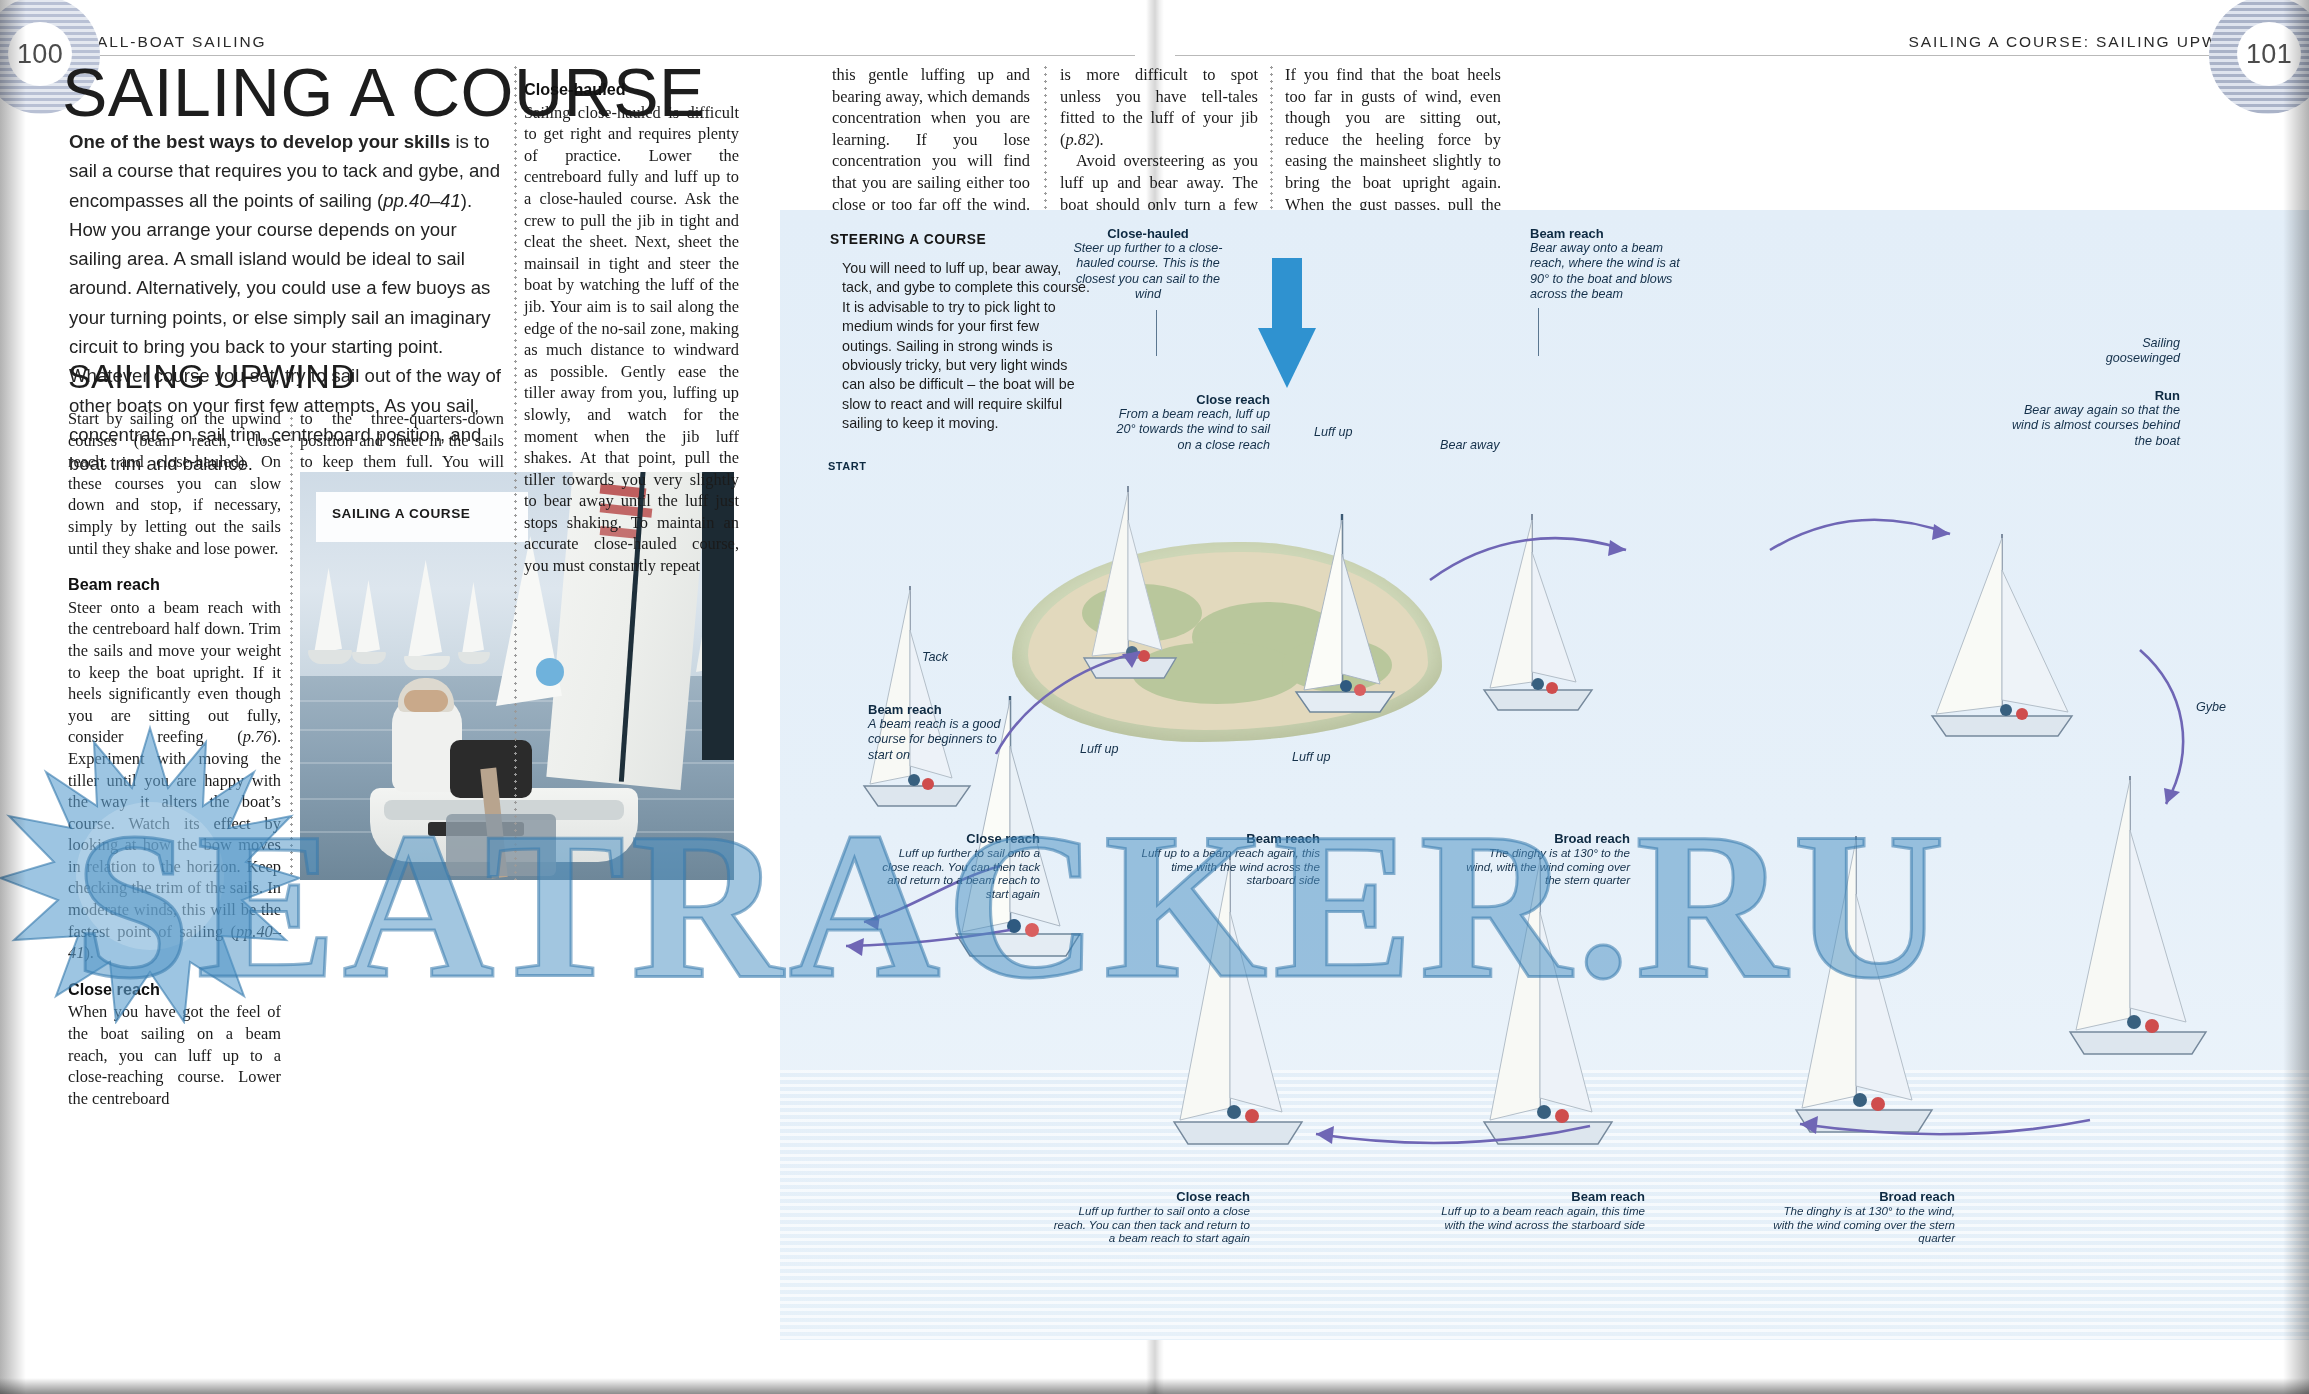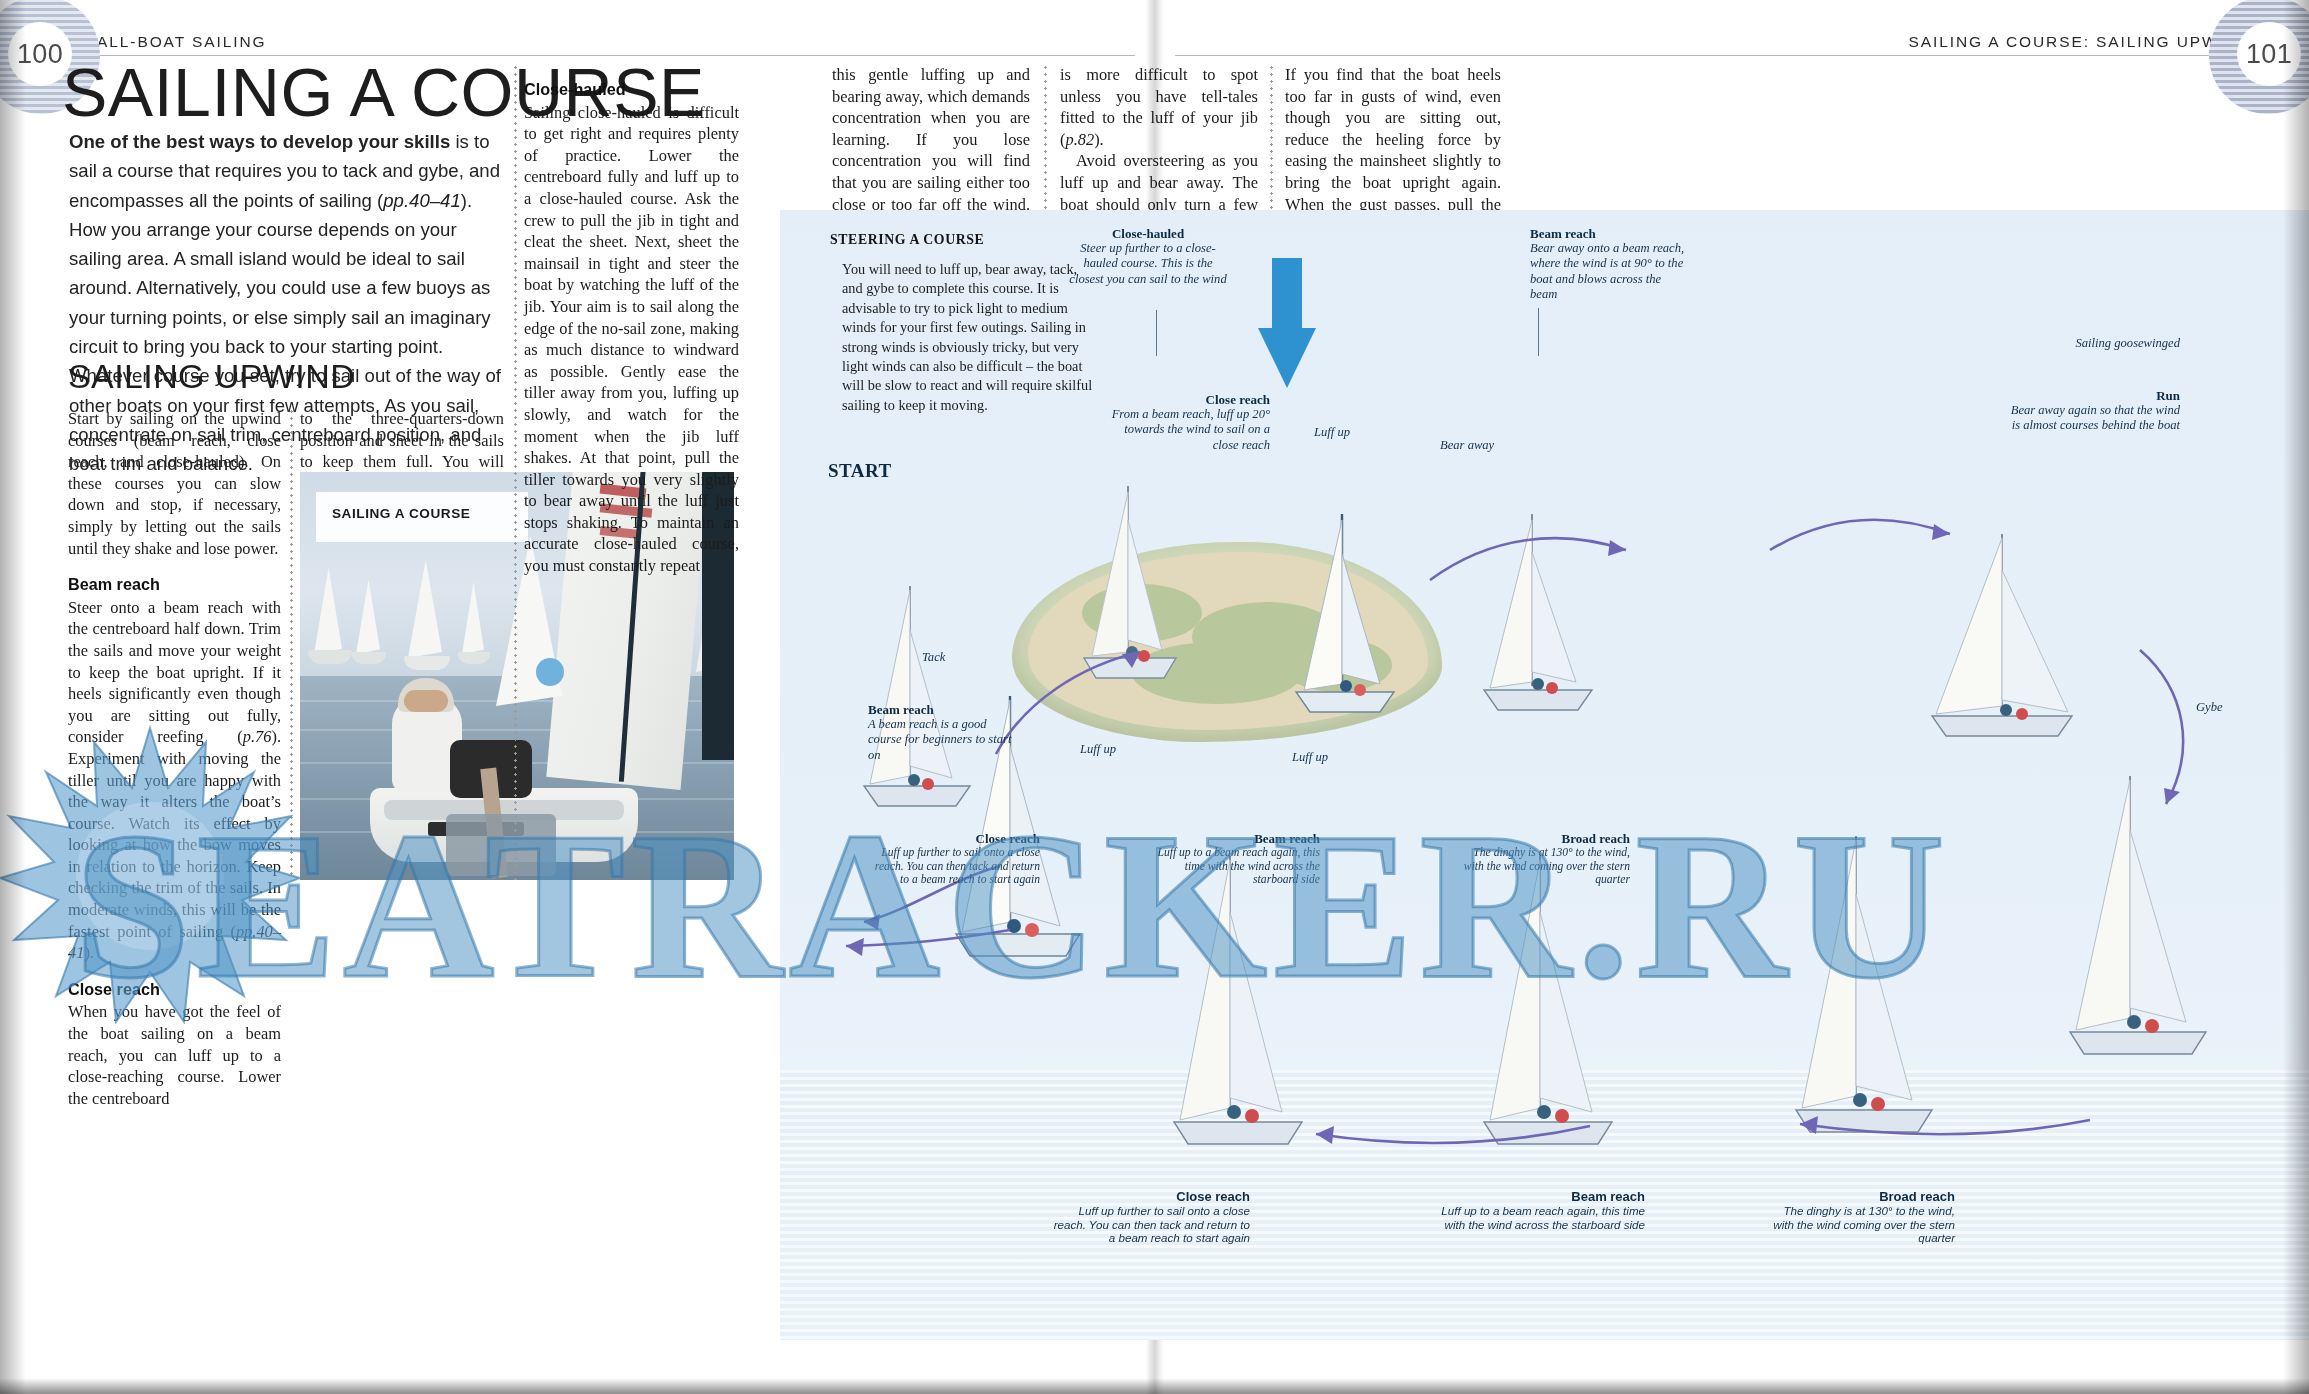--- a/index.html
+++ b/index.html
@@ -80,21 +80,21 @@
   .hull{position:absolute;background:#ececea;border-radius:4px 4px 36px 36px;}
   .dark-mast{position:absolute;background:#2b3b46;}
   .redmark{position:absolute;background:#b23a3a;}
   .photo-cap{position:absolute;left:316px;top:492px;width:180px;background:rgba(255,255,255,.93);
      padding:14px 16px 16px 16px;}
   .photo-cap h5{margin:0 0 5px 0;font-size:13.6px;font-weight:700;letter-spacing:.55px;color:#1a1a1a;}
   .photo-cap p{margin:0;font-size:14.2px;line-height:19.5px;color:#232323;}
 
   
   .diagram{position:absolute;left:780px;top:210px;width:1529px;height:1130px;
-     background:linear-gradient(to bottom,#e3eef8 0%,#e6f0f9 55%,#eef5fb 100%);overflow:hidden;font-family:Liberation Serif, serif;}
+     background:linear-gradient(to bottom,#e3eef8 0%,#e6f0f9 55%,#eef5fb 100%);overflow:hidden;}
   .dg-stripes{position:absolute;left:0;bottom:0;width:100%;height:270px;
      background:repeating-linear-gradient(to bottom,rgba(255,255,255,.55) 0 3px,rgba(210,228,242,.25) 3px 7px);}
   .steerbox{position:absolute;left:50px;top:22px;width:275px;}
   .steerbox h5{margin:0 0 4px 0;font-size:13.8px;font-weight:700;letter-spacing:.6px;color:#151515;}
   .steerbox p{margin:12px;font-size:14.3px;line-height:19.4px;color:#1d1d1d;}
 
   .wind-arrow{position:absolute;left:478px;top:48px;width:58px;height:130px;}
   .wind-arrow .stem{position:absolute;left:14px;top:0;width:30px;height:78px;background:#2f92d0;}
   .wind-arrow .head{position:absolute;left:0;top:70px;width:58px;height:60px;background:#2f92d0;
      clip-path:polygon(0% 0%,100% 0%,50% 100%);}
@@ -109,21 +109,21 @@
 
   
   .lab{position:absolute;font-size:12.6px;line-height:15.2px;color:#14304a;font-style:italic;}
   .lab b{font-style:normal;font-weight:700;display:block;font-size:13px;color:#0e2a42;}
   .lab.rt{text-align:right;}
   .lab.ct{text-align:center;}
   .lab.lt{text-align:left;}
   .lab.small{font-size:11.6px;line-height:13.8px;}
   .tick{position:absolute;width:1px;background:#5b7790;}
 
-  .start-lab{position:absolute;font-size:19px;font-weight:700;color:#0e2a42;letter-spacing:.5px;}
+  .start-lab{position:absolute;font-size:11px;font-weight:700;color:#0e2a42;letter-spacing:.5px;}
 
   
   .boat{position:absolute;}
 
   
   .curve{position:absolute;overflow:visible;}
 
   
   .wm{position:absolute;left:0;top:690px;width:2309px;height:430px;
       pointer-events:none;display:flex;align-items:center;}

